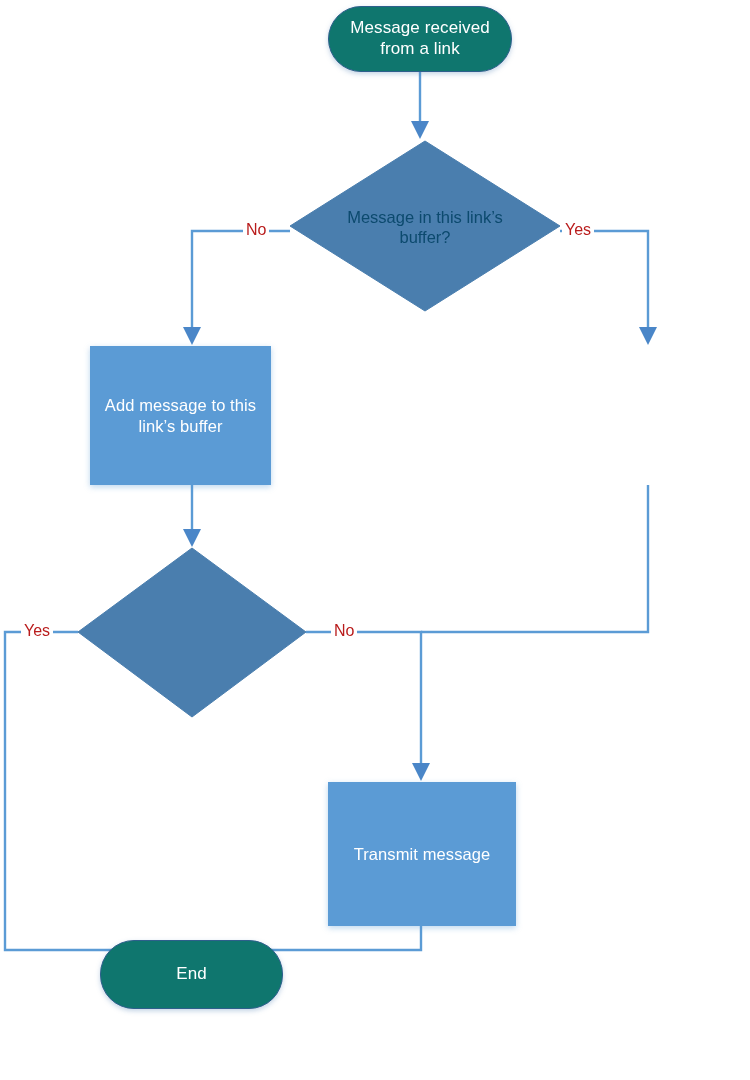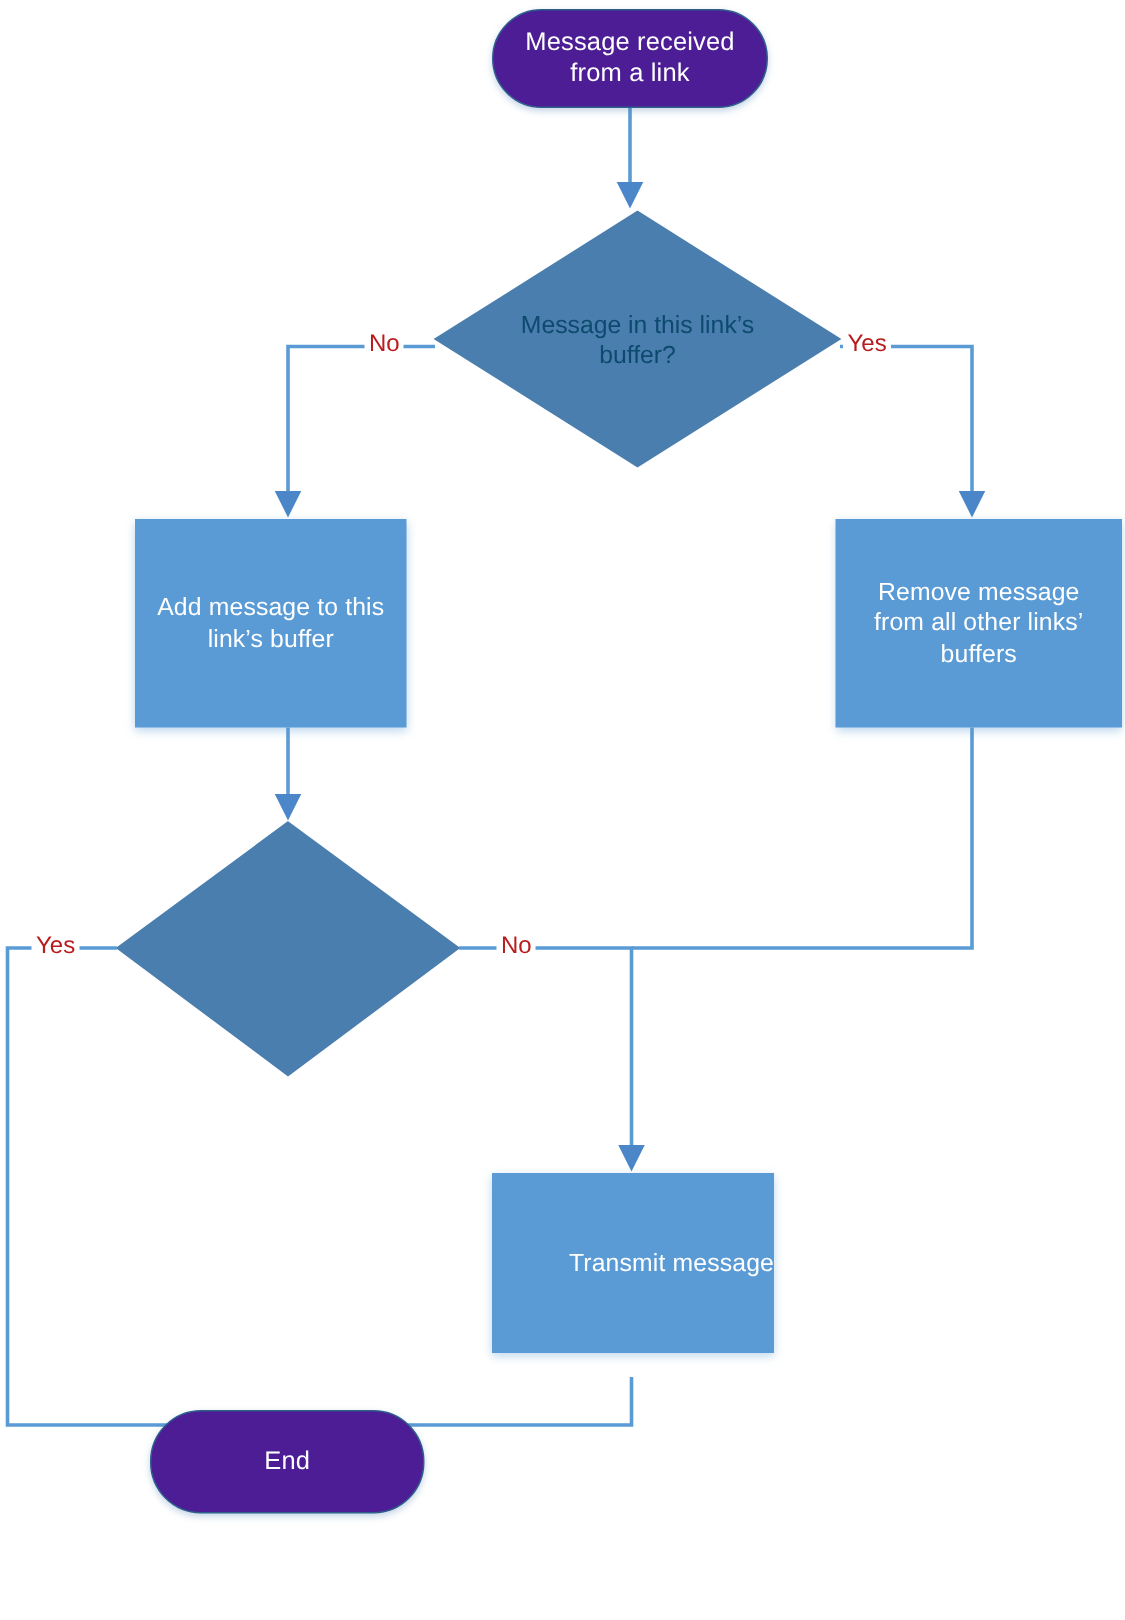--- a/index.html
+++ b/index.html
@@ -29,21 +29,21 @@
     display: flex;
     align-items: center;
     justify-content: center;
     text-align: center;
     color: #ffffff;
     box-sizing: border-box;
     line-height: 1.22;
     letter-spacing: 0.1px;
   }
   .terminator {
-    background: #4c1d95;
+    background: #0f766e;
     border: 1.6px solid #2E5F8C;
     border-radius: 34px;
     font-size: 17px;
     box-shadow: 0 2px 5px rgba(80,130,180,0.35);
   }
   .process {
     background: #5B9BD5;
     font-size: 16.5px;
     box-shadow: 0 2px 6px rgba(91,155,213,0.40);
   }
@@ -128,30 +128,23 @@
     </span>
   </div>
 
   <div class="node process" style="left:90px; top:346px; width:181px; height:139px;">
     <span>
       <span>Add message to this</span><br>
       <span>link’s buffer</span>
     </span>
   </div>
 
-  <div class="node process" style="left:557px; top:346px; width:191px; height:139px;">
-    <span>
-      <span>Remove message</span><br>
-      <span>from all other links’</span><br>
-      <span>buffers</span>
-    </span>
-  </div>
 
 
-  <div class="node process" style="left:328px; top:782px; width:188px; height:120px;justify-content:flex-end;">
+  <div class="node process" style="left:328px; top:782px; width:188px; height:144px;">
     <span>Transmit message</span>
   </div>
 
   <div class="node terminator" style="left:100px; top:940px; width:183px; height:69px;">
     <span>End</span>
   </div>
 
   <div class="edge-label" style="left:243px; top:222px;">No</div>
 
   <div class="edge-label" style="left:562px; top:222px;">Yes</div>

